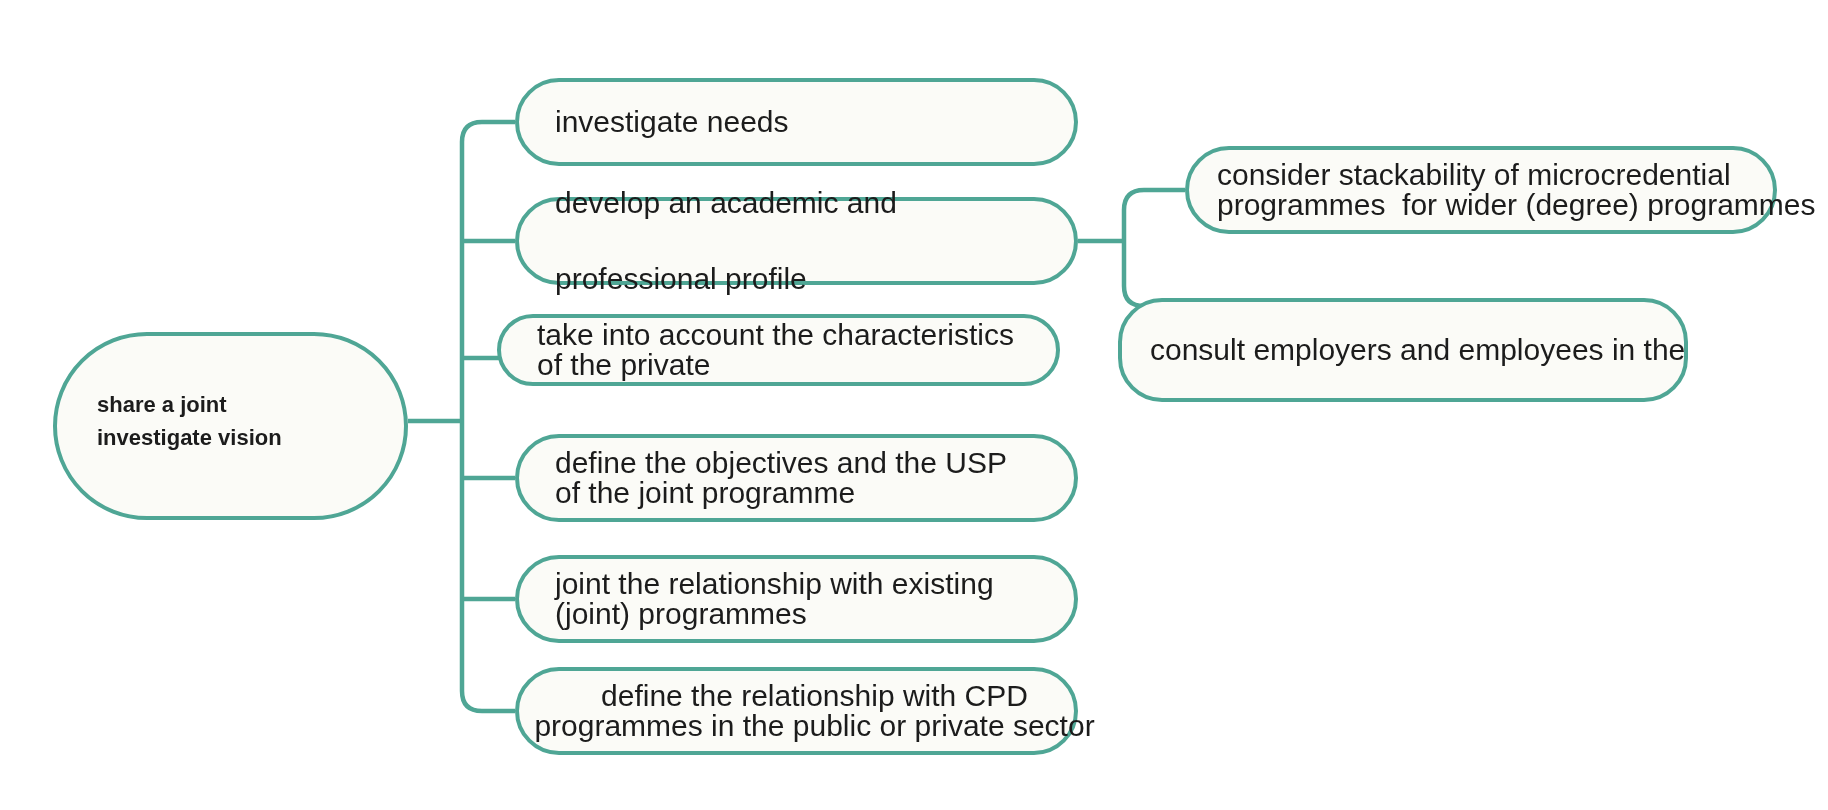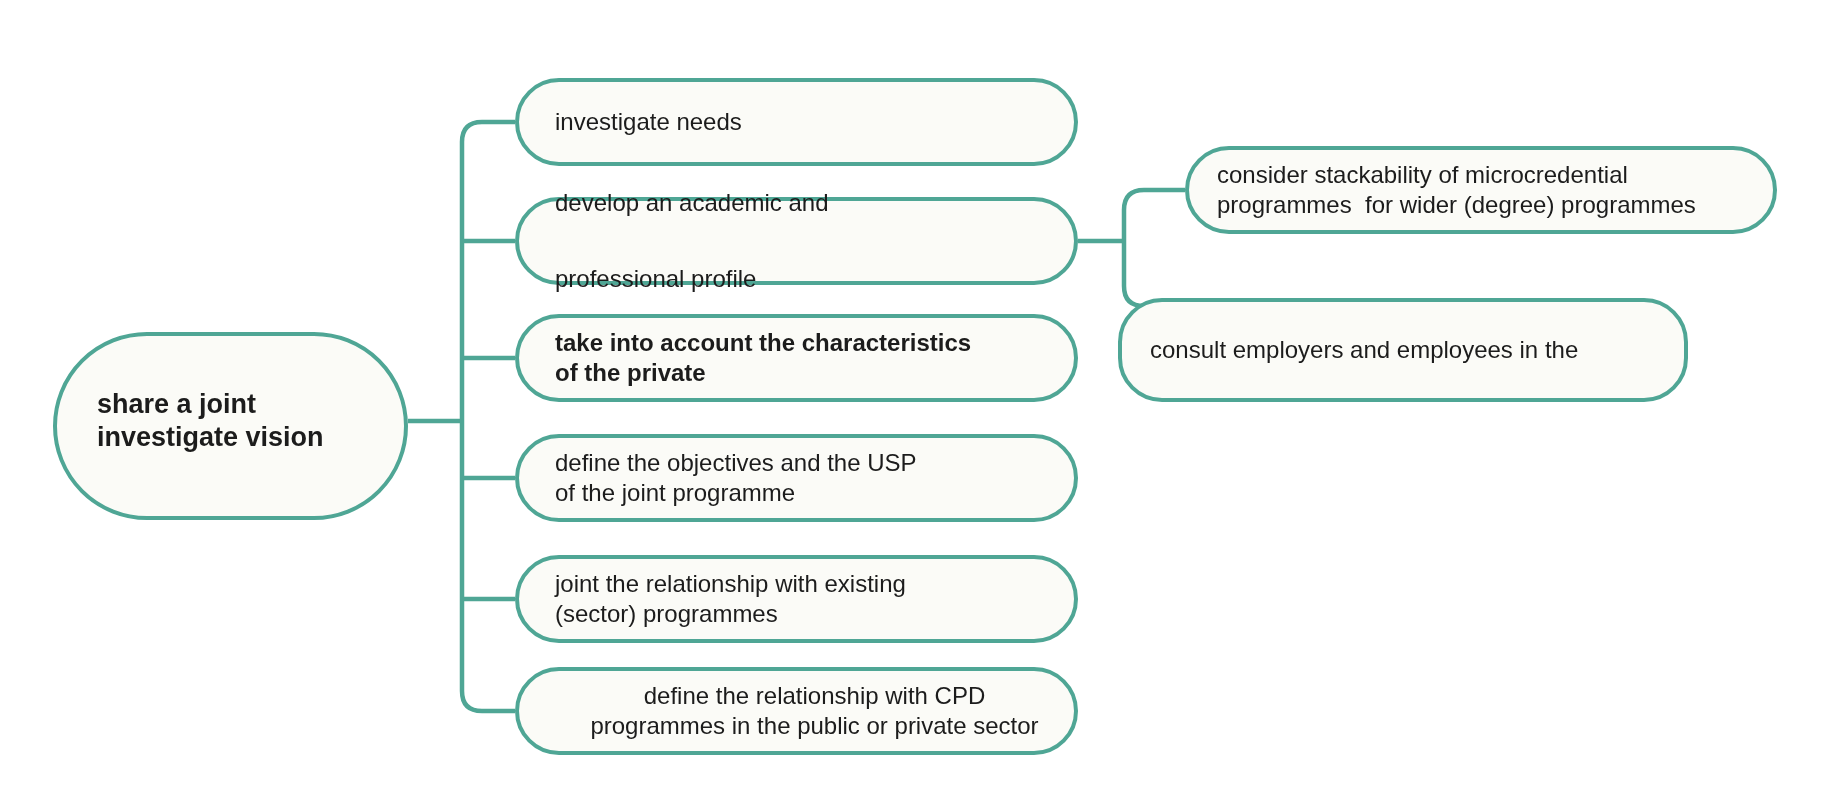--- a/index.html
+++ b/index.html
@@ -35,25 +35,25 @@
     background: var(--node-fill);
     border: 4px solid var(--accent);
     display: flex;
     flex-direction: column;
     justify-content: center;
     align-items: flex-start;
     z-index: 2;
   }
   .node .line {
     white-space: pre;
-    font-size: 24px;
+    font-size: 30px;
     line-height: 30px;
   }
   .node.root .line {
-    font-size: 27px;
+    font-size: 22px;
     line-height: 33px;
     font-weight: bold;
   }
   .node.child, .node.grandchild { border-radius: 44px; }
 </style>
 </head>
 <body>
 
 <div class="canvas">
 
@@ -75,33 +75,33 @@
 
   <div class="node child" style="left:515px; top:78px; width:563px; height:88px; padding-left:36px;">
     <div class="line">investigate needs</div>
   </div>
 
   <div class="node child" style="left:515px; top:197px; width:563px; height:88px; padding-left:36px;gap:46px;">
     <div class="line">develop an academic and</div>
     <div class="line">professional profile</div>
   </div>
 
-  <div class="node child" style="left:515px; top:314px; width:563px; height:88px; padding-left:36px;font-weight:bold;">
+  <div class="node child" style="left:497px; top:314px; width:563px; height:72px; padding-left:36px;">
     <div class="line">take into account the characteristics</div>
     <div class="line">of the private</div>
   </div>
 
   <div class="node child" style="left:515px; top:434px; width:563px; height:88px; padding-left:36px;">
     <div class="line">define the objectives and the USP</div>
     <div class="line">of the joint programme</div>
   </div>
 
   <div class="node child" style="left:515px; top:555px; width:563px; height:88px; padding-left:36px;">
     <div class="line">joint the relationship with existing</div>
-    <div class="line">(sector) programmes</div>
+    <div class="line">(joint) programmes</div>
   </div>
 
   <div class="node child" style="left:515px; top:667px; width:563px; height:88px; padding-left:36px;align-items:center;">
     <div class="line">define the relationship with CPD</div>
     <div class="line">programmes in the public or private sector</div>
   </div>
 
   <div class="node grandchild" style="left:1185px; top:146px; width:592px; height:88px; padding-left:28px;">
     <div class="line">consider stackability of microcredential</div>
     <div class="line">programmes  for wider (degree) programmes</div>

